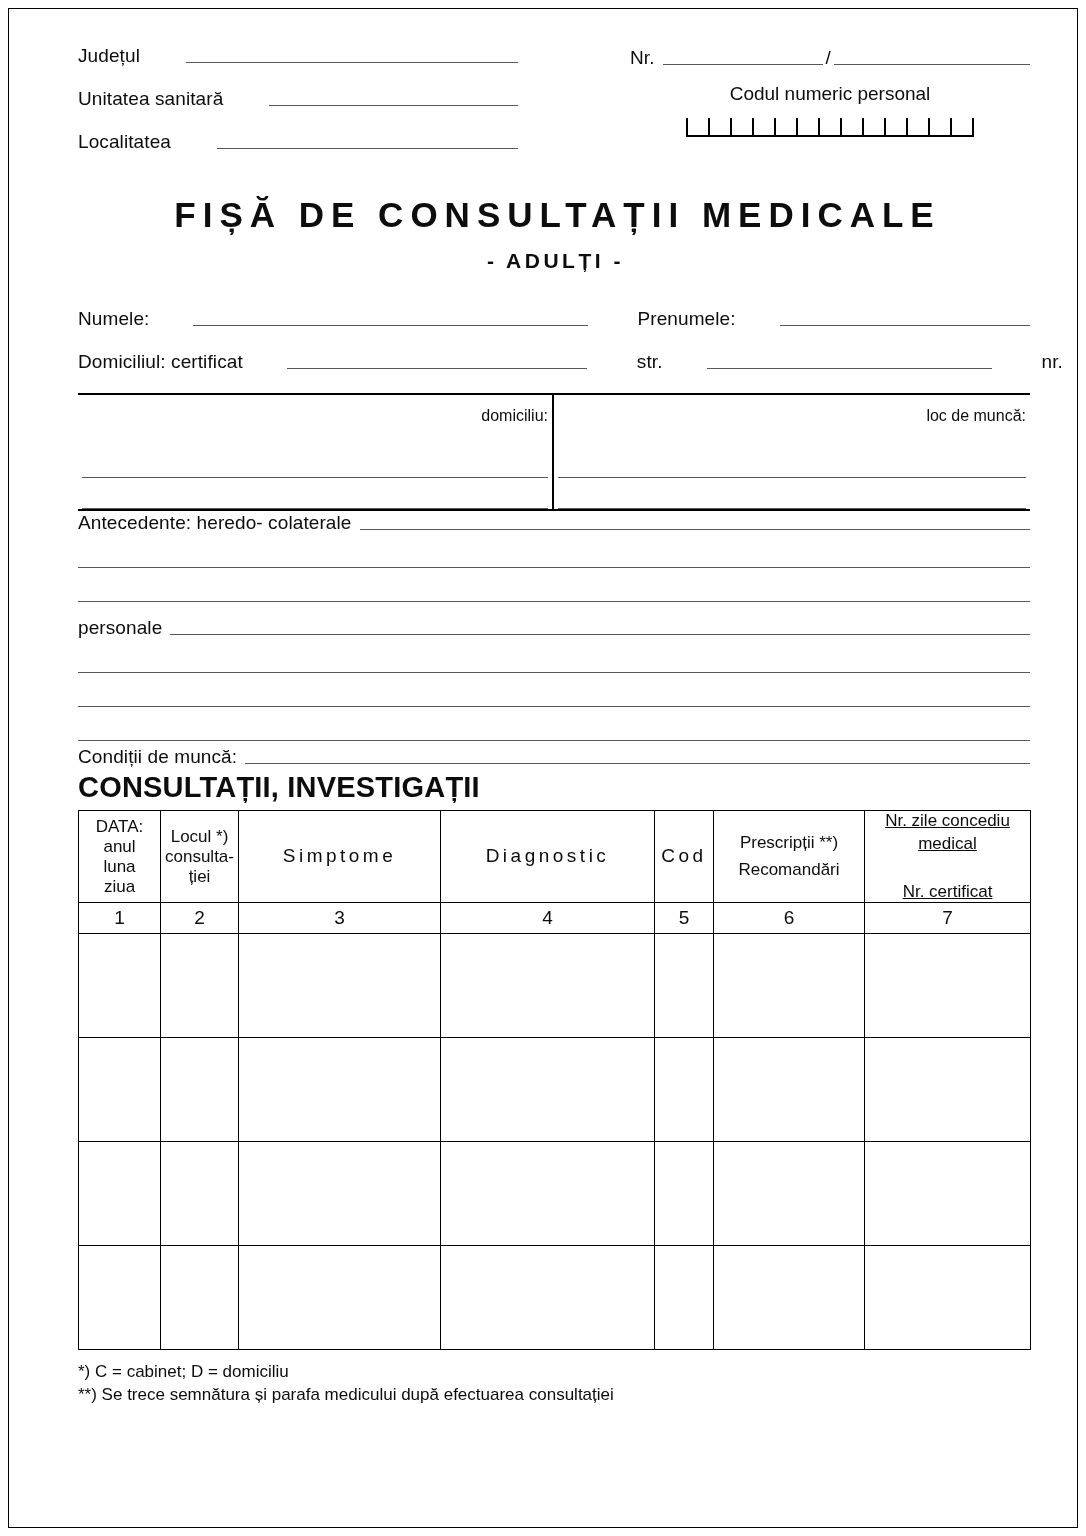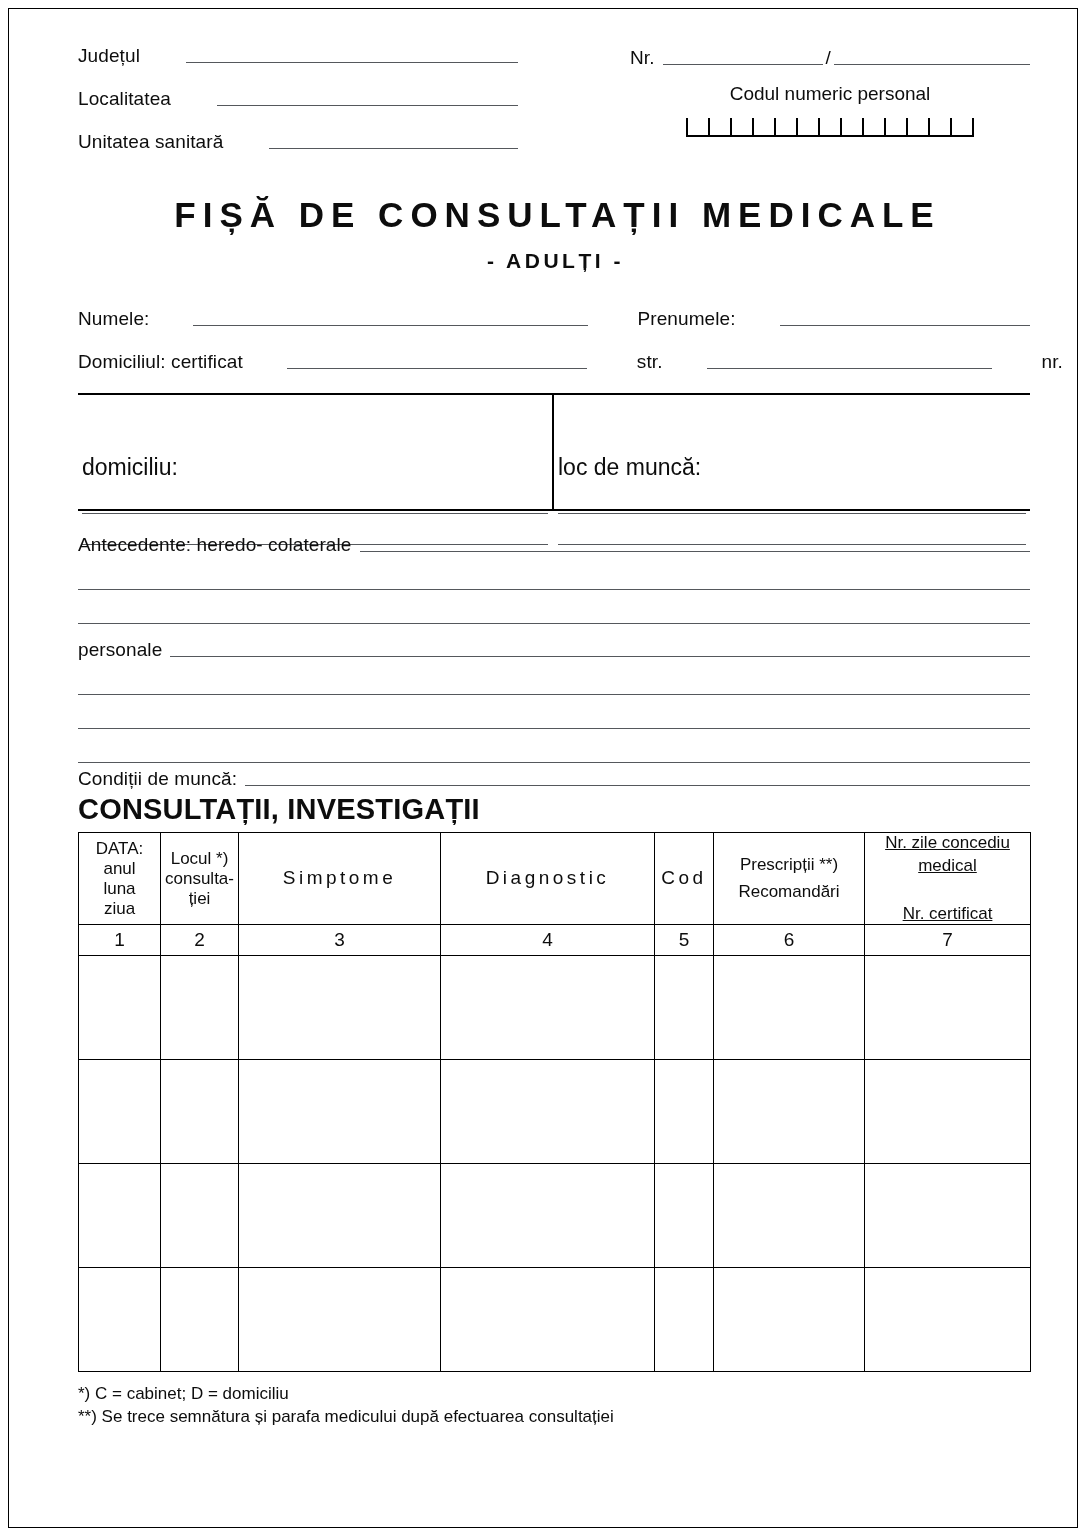--- a/index.html
+++ b/index.html
@@ -151,33 +151,32 @@
   }
   .schimbari-col {
     flex: 1 1 50%;
     box-sizing: border-box;
     padding: 12px 4px 0 4px;
     display: flex;
     flex-direction: column;
   }
   .schimbari-col.left { border-right: 2.6px solid #000; }
   .schimbari-col .cap {
-    text-align: left;
-    font-size: 23px;
+    text-align: right;
+    font-size: 16px;
     margin-bottom: 2px;
-    margin-top: 47px;
   }
   .sch-lines { flex: 1 1 auto; display: flex; flex-direction: column; justify-content: flex-end; }
   .sch-line {
     border-bottom: 1.3px solid #55585c;
     height: 30px;
   }
 
   
-  .antecedente { margin-top: 22px; }
+  .antecedente { }
   .ante-line {
     border-bottom: 1.3px solid #55585c;
     height: 33px;
   }
   .ante-first { display: flex; align-items: flex-end; }
 
   .conditii { margin-top: 4px; }
 
   
   .section-head {
@@ -256,25 +255,25 @@
   <div class="content">
 
     <div class="header">
 
       <div class="header-left">
         <div class="row">
           <span class="lbl">Județul</span>
           <span class="rule grow" style="margin-left:10px"></span>
         </div>
         <div class="row">
+          <span class="lbl">Unitatea sanitară</span>
+          <span class="rule grow" style="margin-left:10px"></span>
+        </div>
+        <div class="row">
           <span class="lbl">Localitatea</span>
-          <span class="rule grow" style="margin-left:10px"></span>
-        </div>
-        <div class="row">
-          <span class="lbl">Unitatea sanitară</span>
           <span class="rule grow" style="margin-left:10px"></span>
         </div>
       </div>
 
       <div class="header-right">
         <div class="nr-row">
           <span class="lbl">Nr.</span>
           <span class="rule" style="margin-left:8px;width:160px"></span>
           <span class="slash">/</span>
           <span class="rule grow"></span>

